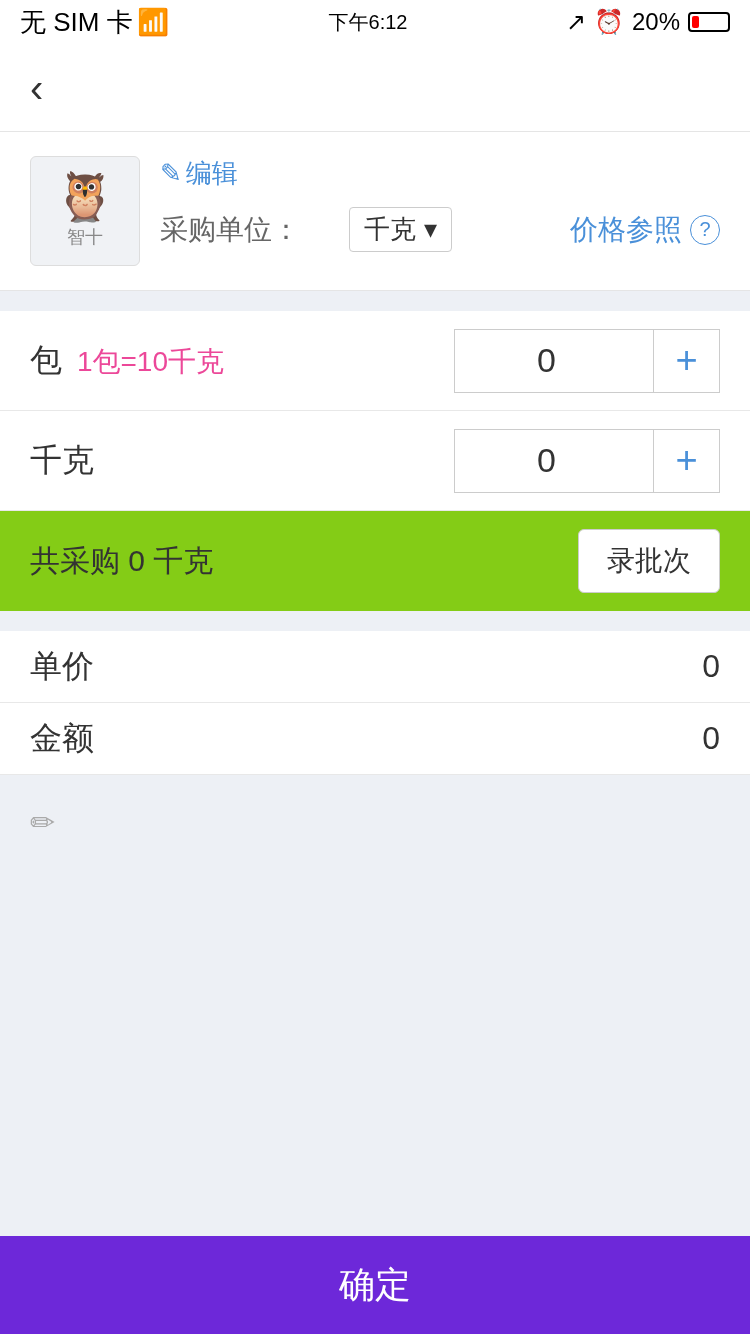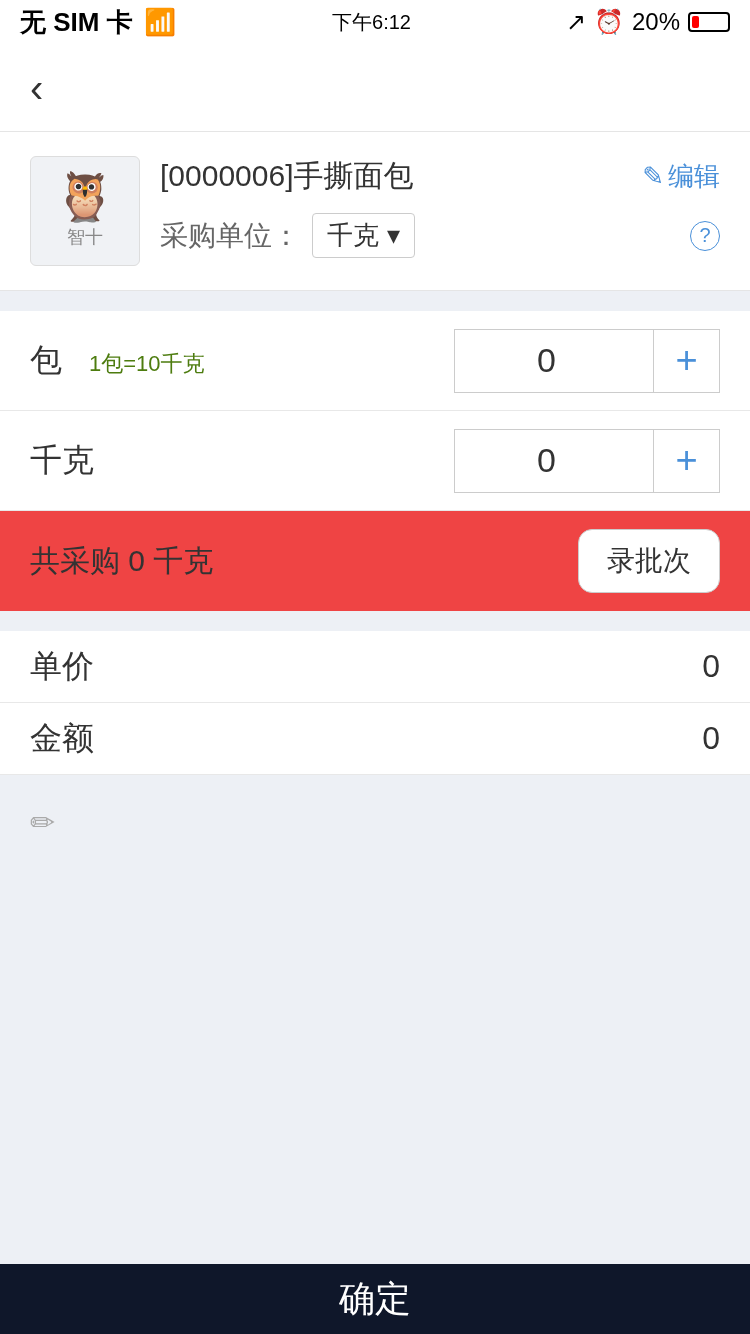--- a/index.html
+++ b/index.html
@@ -18,21 +18,21 @@
       width: 100%;
       height: 44px;
       background: #fff;
       display: flex;
       align-items: center;
       justify-content: space-between;
       padding: 0 20px;
       font-size: 26px;
       color: #000;
     }
-    .status-left { display: flex; align-items: center; gap: 12px; font-weight: bold; }
+    .status-left { display: flex; align-items: center; gap: 5px; }
     .status-center { font-weight: 500; font-size: 20px; }
     .status-right { display: flex; align-items: center; gap: 8px; font-size: 24px; }
     .battery-icon {
       display: inline-flex; align-items: center; gap: 2px;
     }
     .battery-body {
       width: 42px; height: 20px; border: 2px solid #000; border-radius: 4px;
       position: relative; display: flex; align-items: center; padding: 2px;
     }
     .battery-fill {
@@ -166,23 +166,23 @@
       padding: 0 30px;
       height: 100px;
       border-bottom: 1px solid #e8e8e8;
     }
     .input-label {
       min-width: 120px;
       font-size: 32px;
       color: #333;
     }
     .input-label-sub {
-      font-size: 22px;
-      color: #4d7c0f;
-      margin-left: 18px;
+      font-size: 28px;
+      color: #ec4899;
+      margin-left: 6px;
     }
     .input-right {
       flex: 1;
       display: flex;
       align-items: center;
       justify-content: flex-end;
       gap: 0;
     }
     .qty-input {
       width: 200px;
@@ -208,29 +208,29 @@
       cursor: pointer;
     }
 
     
     .total-row {
       display: flex;
       align-items: center;
       justify-content: space-between;
       padding: 0 30px;
       height: 100px;
-      background: #ef4444;
+      background: #84cc16;
     }
     .total-label {
       font-size: 30px;
       color: #333;
     }
     .record-batch-btn {
       border: 1px solid #ccc;
-      border-radius: 14px;
+      border-radius: 6px;
       padding: 12px 28px;
       font-size: 28px;
       color: #333;
       background: #fff;
       cursor: pointer;
       text-align: right;
     }
 
     
     .price-section {
@@ -279,22 +279,22 @@
       height: 400px;
       background: #edf0f5;
     }
 
     
     .confirm-btn-wrap {
       position: fixed;
       bottom: 0;
       left: 0;
       width: 750px;
-      height: 70px;
-      background: #0f172a;
+      height: 98px;
+      background: #6d28d9;
       display: flex;
       align-items: center;
       justify-content: center;
       cursor: pointer;
       text-align: right;
     }
     .confirm-btn-label {
       font-size: 36px;
       color: #fff;
       font-weight: 500;
@@ -327,35 +327,35 @@
 
 <div class="product-card">
   <div class="product-image">
     <div class="product-image-placeholder">
       <span class="owl-icon">🦉</span>
       <span style="font-size:18px;color:#888;margin-top:4px">智十</span>
     </div>
   </div>
   <div class="product-info">
     <div class="product-name-row">
-      <span class="product-name">[0000006]手撕面包</span>
       <span class="edit-btn">
         <span>✎</span>
         <span>编辑</span>
       </span>
     </div>
     <div class="purchase-unit-row">
-      <div style="display:flex;align-items:center;">
+      <div style="display:flex;align-items:center;gap:37px;">
         <span class="purchase-unit-label">采购单位：</span>
         <div class="unit-select">
           <span>千克</span>
           <span>▾</span>
         </div>
       </div>
       <div class="price-ref">
+        <span>价格参照</span>
         <span style="border:1px solid #4a90d9;border-radius:50%;width:30px;height:30px;display:inline-flex;align-items:center;justify-content:center;font-size:20px;">?</span>
       </div>
     </div>
   </div>
 </div>
 
 <div class="section-divider"></div>
 
 <div class="input-section">
 

